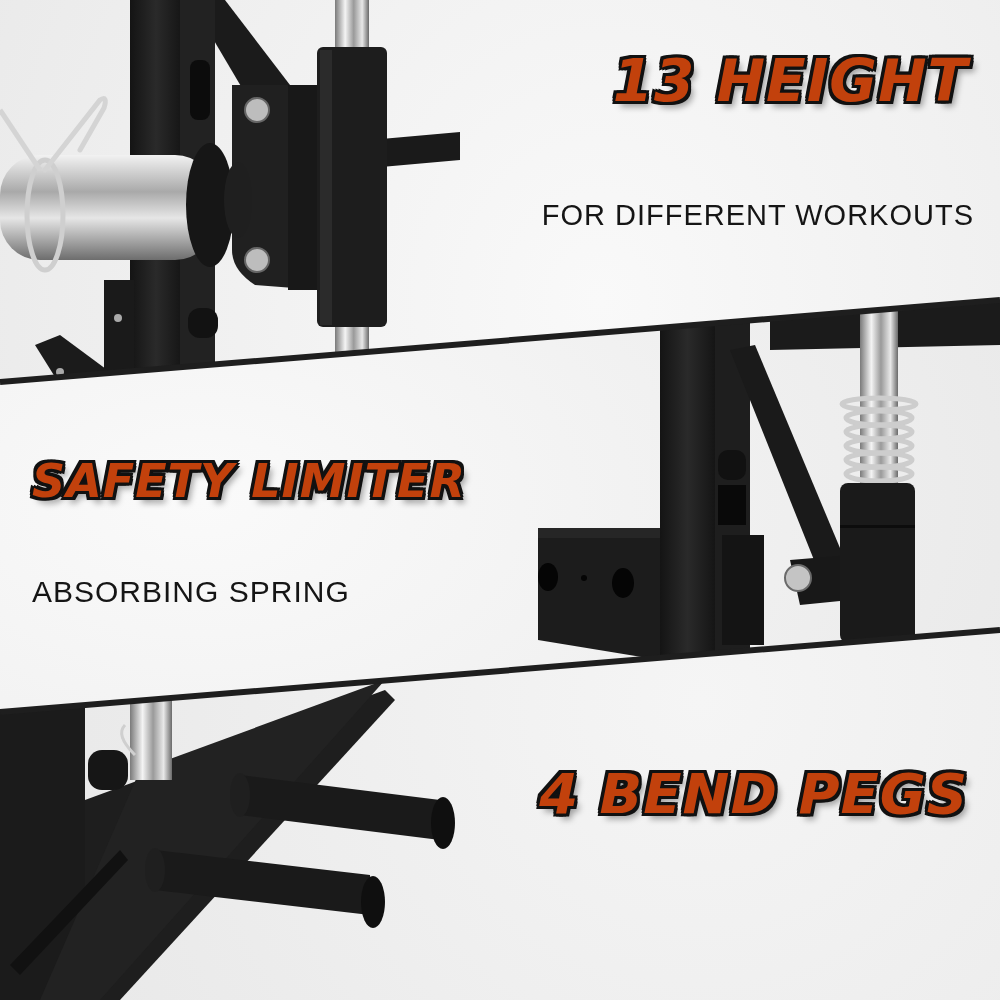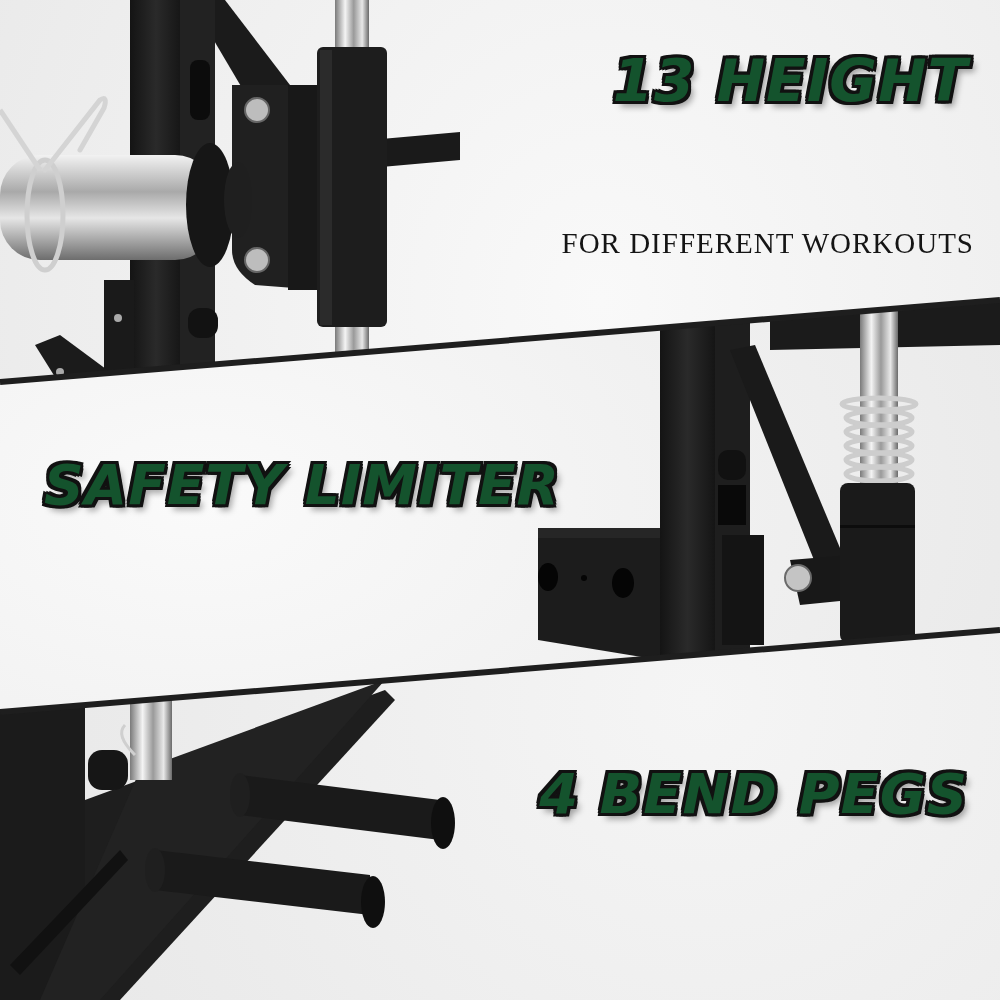--- a/index.html
+++ b/index.html
@@ -4,29 +4,29 @@
   <style>
     html, body { margin:0; padding:0; }
     body { width:1000px; height:1000px; overflow:hidden; background:#eeeeee; position:relative; font-family:"Liberation Sans", sans-serif; }
     .canvas { position:absolute; left:0; top:0; width:1000px; height:1000px; }
     .panel { position:absolute; left:0; top:0; width:1000px; height:1000px; }
     .p1 { clip-path: polygon(0 0, 1000px 0, 1000px 300px, 0 382px); background: radial-gradient(ellipse at 60% 30%, #f9f9f9 0%, #eaeaea 80%); }
     .p2 { clip-path: polygon(0 382px, 1000px 300px, 1000px 630px, 0 712px); background: radial-gradient(ellipse at 20% 50%, #fafafa 0%, #e8e8e8 85%); }
     .p3 { clip-path: polygon(0 712px, 1000px 630px, 1000px 1000px, 0 1000px); background: radial-gradient(ellipse at 70% 70%, #f5f5f5 0%, #e6e6e6 85%); }
     svg.art { position:absolute; left:0; top:0; }
     .headline {
-      position:absolute; color:#14532d; font-family:"DejaVu Sans", sans-serif; font-weight:bold; font-style:italic;
+      position:absolute; color:#c2410c; font-family:"DejaVu Sans", sans-serif; font-weight:bold; font-style:italic;
       letter-spacing:1px; text-transform:uppercase;
       text-shadow:
         -3px -3px 0 #111, 3px -3px 0 #111, -3px 3px 0 #111, 3px 3px 0 #111,
         0 -3px 0 #111, 0 3px 0 #111, -3px 0 0 #111, 3px 0 0 #111,
         5px 6px 6px rgba(0,0,0,0.35);
       line-height:1;
     }
-    .sub { position:absolute; color:#151515; font-family:Liberation Serif, serif; font-size:30px; letter-spacing:1px; line-height:36px; text-transform:uppercase;margin-top:28px; }
+    .sub { position:absolute; color:#151515; font-family:Liberation Sans, sans-serif; font-size:30px; letter-spacing:1px; line-height:36px; text-transform:uppercase; }
     .right { text-align:right; }
   </style>
 </head>
 <body>
 
 <div class="canvas">
 
   <div class="panel p1"></div>
 
   <div class="panel p2"></div>
@@ -161,17 +161,18 @@
       <polygon points="10,965 120,850 128,860 20,975" fill="#111"></polygon>
     </g>
 
     <line x1="0" y1="382" x2="1000" y2="300" stroke="#1e1e1e" stroke-width="6"></line>
     <line x1="0" y1="712" x2="1000" y2="630" stroke="#1e1e1e" stroke-width="6"></line>
   </svg>
 
   <div class="headline right" style="right:32px; top:52px; font-size:58px;">13 HEIGHT</div>
   <div class="sub right" style="right:26px; top:197px; font-size:29px;">FOR DIFFERENT WORKOUTS</div>
 
-  <div class="headline" style="left:44px; top:458px; font-size:55px;text-align:center;">SAFETY LIMITER</div>
+  <div class="headline" style="left:32px; top:458px; font-size:46px;text-align:center;">SAFETY LIMITER</div>
+  <div class="sub" style="left:32px; top:574px;">ABSORBING SPRING</div>
 
   <div class="headline right" style="right:32px; top:766px; font-size:56px;">4 BEND PEGS</div>
 
 </div>
 
 </body></html>

